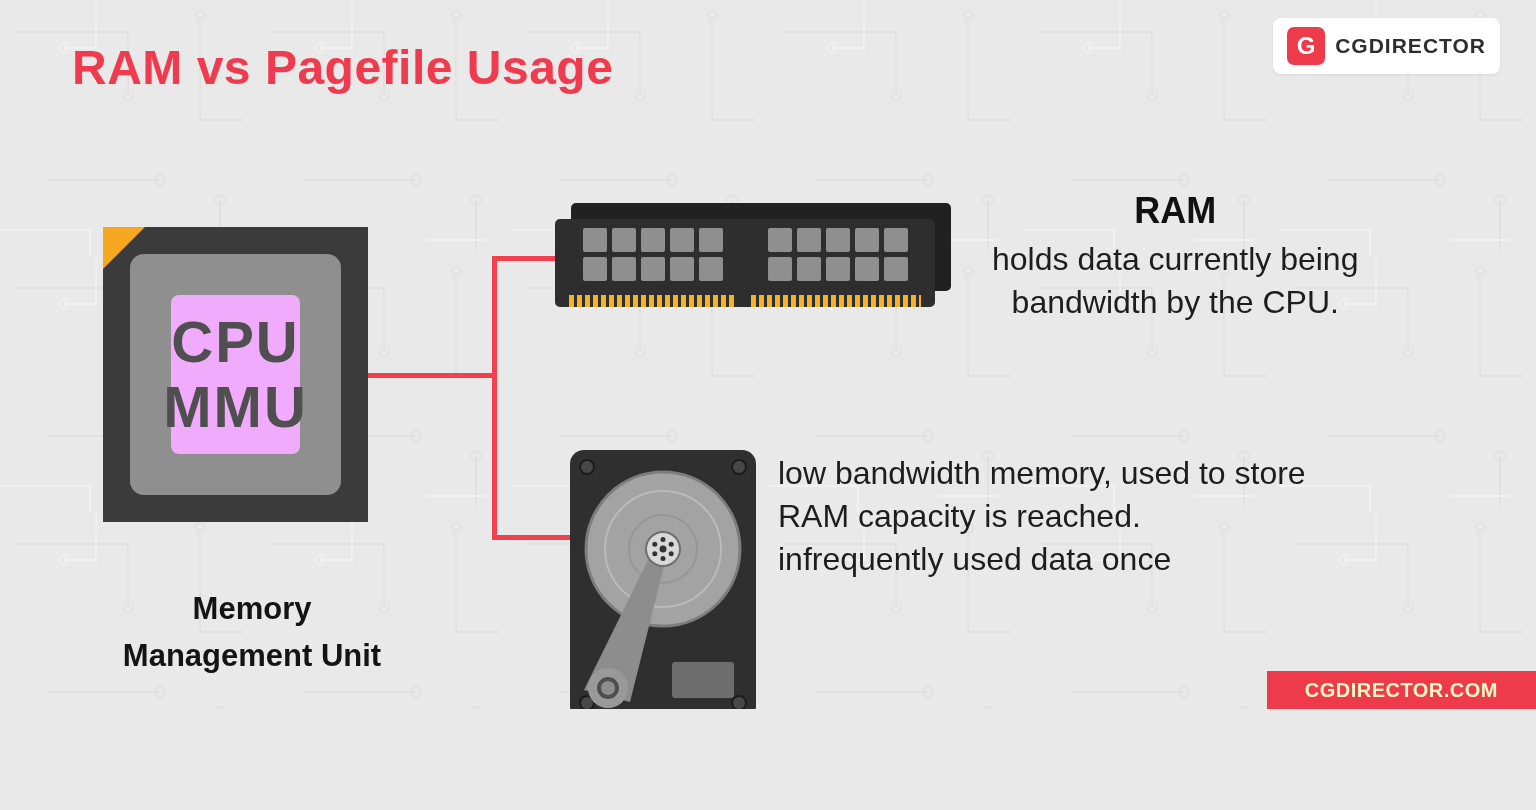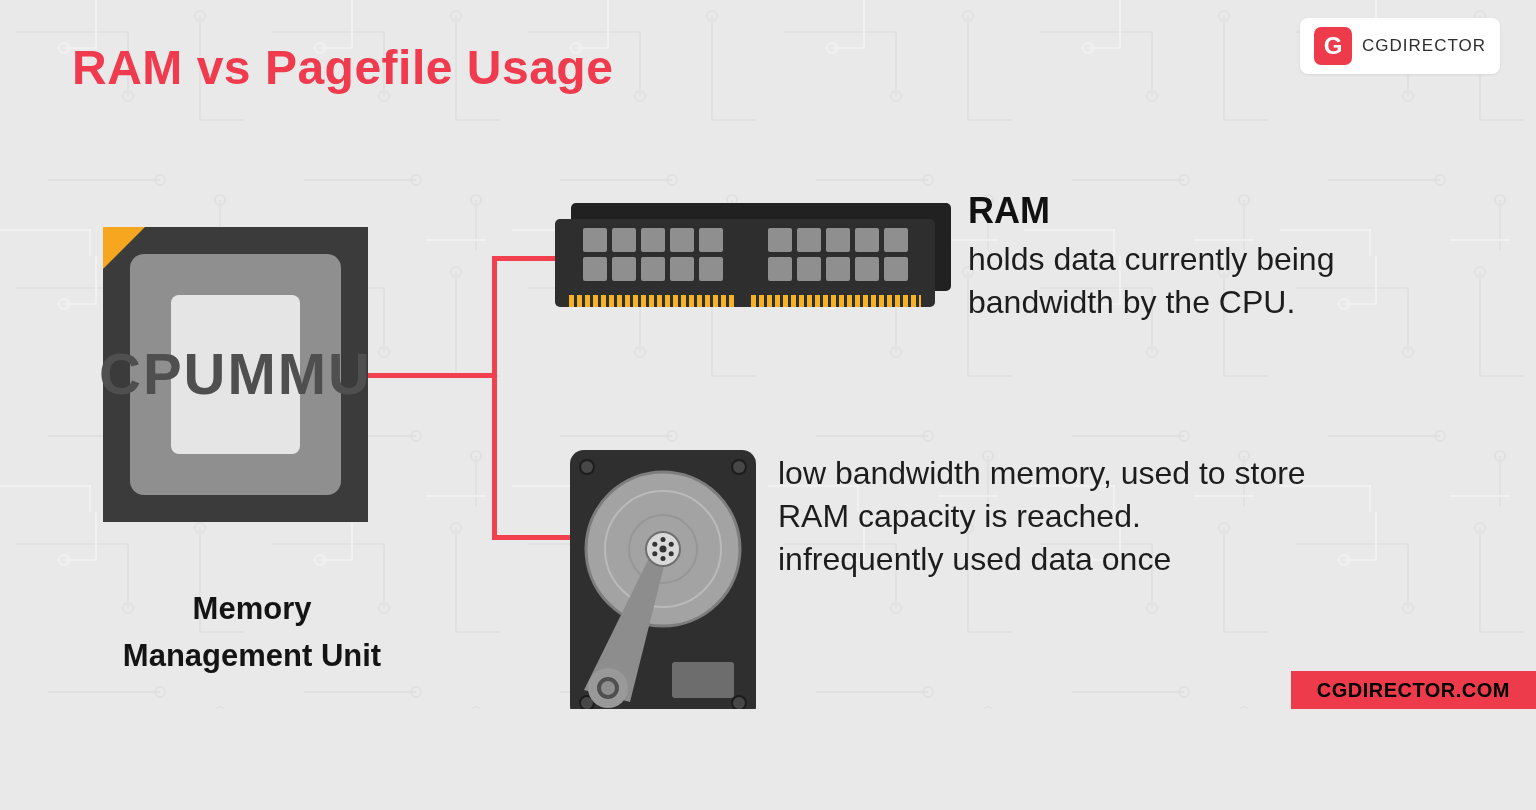--- a/index.html
+++ b/index.html
@@ -5,58 +5,58 @@
   * { margin:0; padding:0; box-sizing:border-box; }
   html,body { width:1536px; height:810px; }
   body { font-family:"Liberation Sans", sans-serif; background:#e9e9e9; overflow:hidden; }
   .stage { position:relative; width:1536px; height:709px; overflow:hidden; background:#e9e9e9; }
   .bg-svg { position:absolute; left:0; top:0; }
 
   .title { position:absolute; left:72px; top:40px; font-size:48px; font-weight:800; color:#ef3b4d; letter-spacing:.5px; }
 
   .logo { position:absolute; top:18px; right:36px; background:#ffffff; border-radius:8px; padding:9px 14px; display:flex; align-items:center; gap:10px; box-shadow:0 1px 3px rgba(0,0,0,.08); }
   .logo-icon { width:38px; height:38px; background:#ee3b4c; border-radius:7px; color:#fff; font-weight:800; font-size:24px; display:flex; align-items:center; justify-content:center; }
-  .logo-text { font-size:17px; font-weight:400; color:#2e2e2e; letter-spacing:1px; }
+  .logo-text { font-size:21px; font-weight:700; color:#2e2e2e; letter-spacing:1px; }
 
   .line { position:absolute; background:#f2404e; z-index:1; }
   .line.v     { left:492px; top:256px; width:5px;  height:284px; }
   .line.h-top { left:492px; top:256px; width:70px; height:5px; }
   .line.h-mid { left:366px; top:373px; width:131px; height:5px; }
   .line.h-bot { left:492px; top:535px; width:88px; height:5px; }
 
   .cpu { position:absolute; left:103px; top:227px; width:265px; height:295px; background:#3b3b3b; z-index:2; }
   .cpu-corner { position:absolute; left:0; top:0; width:0; height:0; border-top:42px solid #f6a61f; border-right:42px solid transparent; }
   .cpu-frame { position:absolute; inset:27px; background:#8f8f8f; border-radius:14px; }
-  .cpu-core  { position:absolute; inset:41px; background:#e5e5e5; border-radius:8px; display:flex; align-items:center; justify-content:center; }
+  .cpu-core  { position:absolute; inset:41px; background:#f0abfc; border-radius:8px; display:flex; flex-direction:column; align-items:center; justify-content:center; }
   .cpu-core .t { font-size:58px; font-weight:800; color:#4f4f4f; line-height:1.12; letter-spacing:2px; }
   .cpu-caption { position:absolute; left:42px; top:586px; width:420px; text-align:center; font-size:31px; font-weight:700; color:#141414; line-height:1.5; z-index:2; }
 
   .ram { position:absolute; left:555px; top:203px; width:400px; height:110px; z-index:2; }
   .stick { position:absolute; width:380px; height:88px; border-radius:5px; }
   .stick.back  { left:16px; top:0; background:#212121; }
   .stick.front { left:0; top:16px; background:#2e2e2e; }
   .ram-chips { position:absolute; top:9px; display:grid; grid-template-columns:repeat(5,24px); grid-auto-rows:24px; gap:5px; }
   .ram-chips.left  { left:28px; }
   .ram-chips.right { left:213px; }
   .chip { background:#8f8f8f; border-radius:2px; display:block; }
   .pins { position:absolute; bottom:0; height:12px; background:repeating-linear-gradient(90deg,#f5b226 0 5px,#2e2e2e 5px 8px); }
   .pins.a { left:14px; width:166px; }
   .pins.b { left:196px; width:170px; }
 
   .hdd { position:absolute; left:570px; top:450px; z-index:2; }
 
   .note { position:absolute; color:#1d1d1d; z-index:2; }
   .note .note-title { font-weight:800; color:#111; }
   .note .body div { font-size:32px; line-height:43px; font-weight:400; }
-  .note.ram-note { left:968px; top:190px; }
+  .note.ram-note { left:992px; top:190px;text-align:center; }
   .note.ram-note .note-title { font-size:36px; margin-bottom:6px; }
   .note.pf-note  { left:778px; top:452px; }
   .note.pf-note .note-title { font-size:32px; margin-bottom:8px; }
 
-  .footer { position:absolute; right:0; bottom:0; height:38px; background:#ee3b4c; color:#000000; display:flex; align-items:center; padding:0 26px; font-size:20px; font-weight:700; letter-spacing:.5px; z-index:3; }
+  .footer { position:absolute; right:0; bottom:0; height:38px; background:#ee3b4c; color:#fef9c3; display:flex; align-items:center; padding:0 38px; font-size:20px; font-weight:700; letter-spacing:.5px; z-index:3; }
 </style>
 </head>
 <body>
 
 <div class="stage">
 
   <svg class="bg-svg" width="1536" height="810" aria-hidden="true">
     <defs>
       <pattern id="circ" width="256" height="256" patternUnits="userSpaceOnUse">
         <g fill="none" stroke="#dedede" stroke-width="2">

